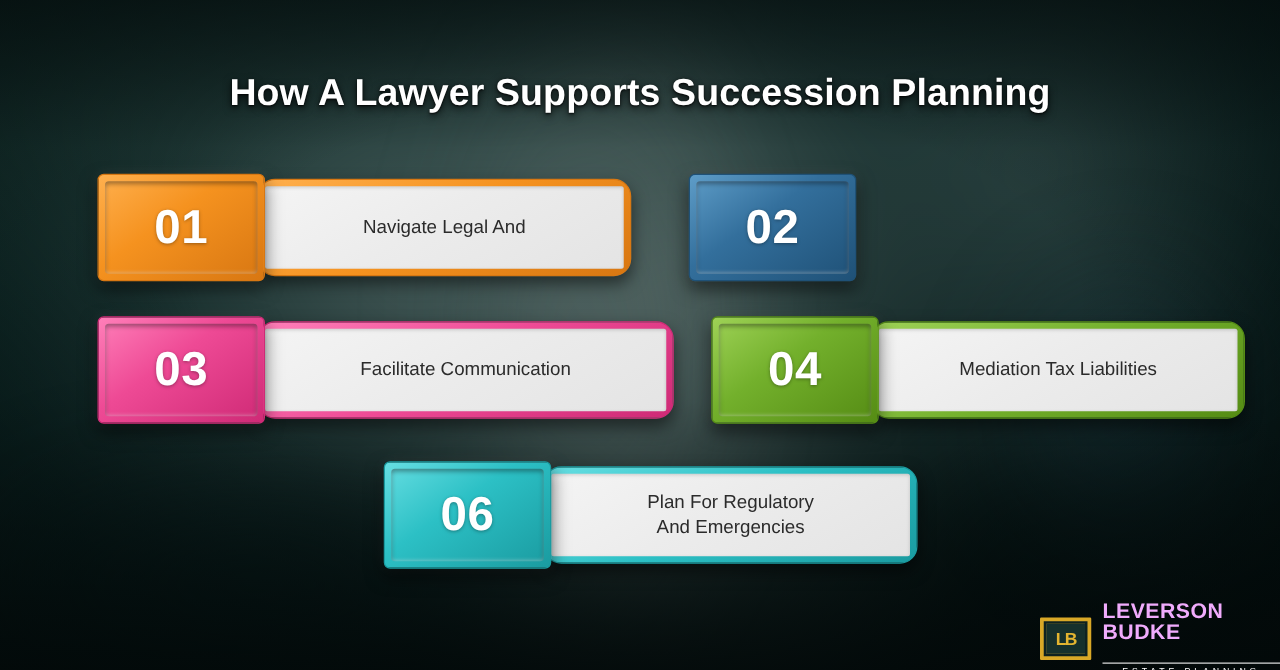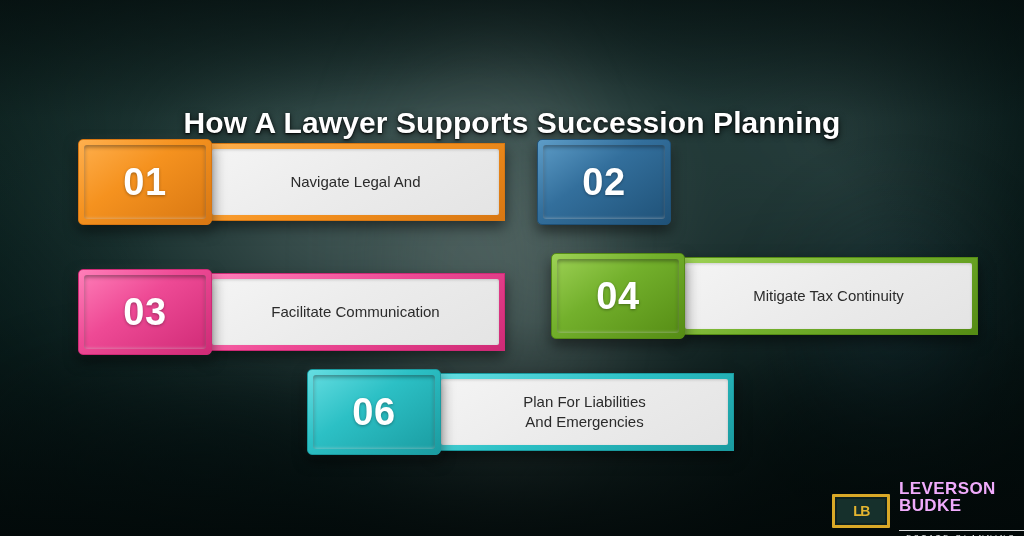--- a/index.html
+++ b/index.html
@@ -33,21 +33,20 @@
       linear-gradient(to bottom, rgba(4,12,12,.62) 0%, rgba(4,12,12,.10) 22%, rgba(3,10,10,.18) 60%, rgba(2,8,8,.80) 100%),
       radial-gradient(ellipse 85% 75% at 50% 45%, rgba(0,0,0,0) 40%, rgba(2,9,9,.72) 100%);
   }
 
   
   .title{
     position:absolute;left:0;top:58px;width:1024px;text-align:center;
     color:#ffffff;font-size:30px;font-weight:bold;letter-spacing:.1px;
     text-shadow:0 2px 7px rgba(0,0,0,.75),0 1px 2px rgba(0,0,0,.9);
     white-space:nowrap;
-    margin-top:48px;
   }
 
   
   .card{position:absolute;display:flex;align-items:center;}
 
   .numbox{
     position:relative;width:134px;height:86px;box-sizing:border-box;
     border-radius:5px;flex:0 0 auto;z-index:3;
     display:flex;align-items:center;justify-content:center;
     box-shadow:0 6px 14px rgba(0,0,0,.55), 0 0 10px rgba(255,255,255,.07);
@@ -57,38 +56,38 @@
     border-radius:3px;
     box-shadow:inset 0 2px 4px rgba(0,0,0,.40), inset 0 -1px 3px rgba(255,255,255,.35);
   }
   .numbox .num{
     position:relative;z-index:2;color:#ffffff;font-size:38px;font-weight:bold;
     letter-spacing:.5px;text-shadow:0 1px 3px rgba(0,0,0,.35);line-height:1;
   }
 
   .panel{
     position:relative;height:78px;box-sizing:border-box;align-self:center;
-    margin-left:-6px;padding:5px;border-radius:0;z-index:2;
+    margin-left:-6px;padding:5px;border-radius:14px;z-index:2;
     box-shadow:0 6px 13px rgba(0,0,0,.50);
   }
   .panel-inner{
     width:100%;height:100%;box-sizing:border-box;border-radius:2px;
     background:linear-gradient(150deg,#f4f4f4 0%,#ececec 45%,#e4e4e4 100%);
     display:flex;align-items:center;justify-content:center;
     box-shadow:inset 0 1px 3px rgba(0,0,0,.16);
   }
   .panel-text{
     color:#2b2b2b;font-size:15px;line-height:1.32;text-align:center;
     padding:0 10px;font-weight:normal;
   }
 
   
   .logo{position:absolute;left:832px;top:480px;display:flex;align-items:center;gap:9px;}
   .logo-mark{
-    position:relative;width:58px;height:34px;box-sizing:border-box;
+    position:relative;width:41px;height:34px;box-sizing:border-box;
     background:#d9a827;padding:3px;border-radius:1px;flex:0 0 auto;
   }
   .logo-mark-in{
     width:100%;height:100%;box-sizing:border-box;border:2px solid #0f2220;
     background:#d9a827;display:flex;align-items:center;justify-content:center;
   }
   .logo-lb{
     width:100%;height:100%;background:#16302c;display:flex;
     align-items:center;justify-content:center;
     color:#e3b430;font-size:14px;font-weight:bold;letter-spacing:-1.5px;
@@ -122,60 +121,60 @@
     </div>
     <div class="panel" style="width: 299px; background: linear-gradient(150deg, rgb(255, 176, 78) 0%, rgb(245, 146, 31) 48%, rgb(216, 119, 18) 100%); border: 1px solid rgb(216, 119, 18);">
       <div class="panel-inner">
         <div class="panel-text">
           <span>Navigate Legal And</span><br>
         </div>
       </div>
     </div>
   </div>
 
-  <div class="card" id="card-1" style="left:537px;top:139px;">
+  <div class="card" id="card-1" style="left:551px;top:139px;">
     <div class="numbox" style="background: linear-gradient(145deg, rgb(94, 157, 200) 0%, rgb(51, 111, 156) 42%, rgb(31, 81, 119) 100%); border: 1px solid rgb(31, 81, 119);">
       <span class="num">02</span>
     </div>
   </div>
 
-  <div class="card" id="card-2" style="left:78px;top:269px;">
+  <div class="card" id="card-2" style="left:78px;top:253px;">
     <div class="numbox" style="background: linear-gradient(145deg, rgb(255, 127, 185) 0%, rgb(238, 74, 149) 42%, rgb(207, 42, 118) 100%); border: 1px solid rgb(207, 42, 118);">
       <span class="num">03</span>
     </div>
-    <div class="panel" style="width: 299px; background: linear-gradient(150deg, rgb(255, 127, 185) 0%, rgb(238, 74, 149) 48%, rgb(207, 42, 118) 100%); border: 1px solid rgb(207, 42, 118);">
+    <div class="panel" style="width: 333px; background: linear-gradient(150deg, rgb(255, 127, 185) 0%, rgb(238, 74, 149) 48%, rgb(207, 42, 118) 100%); border: 1px solid rgb(207, 42, 118);">
       <div class="panel-inner">
         <div class="panel-text">
           <span>Facilitate Communication</span><br>
         </div>
       </div>
     </div>
   </div>
 
-  <div class="card" id="card-3" style="left:551px;top:253px;">
+  <div class="card" id="card-3" style="left:569px;top:253px;">
     <div class="numbox" style="background: linear-gradient(145deg, rgb(158, 210, 86) 0%, rgb(115, 176, 44) 42%, rgb(85, 140, 20) 100%); border: 1px solid rgb(85, 140, 20);">
       <span class="num">04</span>
     </div>
     <div class="panel" style="width: 299px; background: linear-gradient(150deg, rgb(158, 210, 86) 0%, rgb(115, 176, 44) 48%, rgb(85, 140, 20) 100%); border: 1px solid rgb(85, 140, 20);">
       <div class="panel-inner">
         <div class="panel-text">
-          <span>Mitigate Tax Continuity</span>
+          <span>Mediation Tax Liabilities</span>
         </div>
       </div>
     </div>
   </div>
 
   <div class="card" id="card-4" style="left:307px;top:369px;">
     <div class="numbox" style="background: linear-gradient(145deg, rgb(102, 222, 226) 0%, rgb(44, 192, 197) 42%, rgb(26, 155, 160) 100%); border: 1px solid rgb(26, 155, 160);">
       <span class="num">06</span>
     </div>
     <div class="panel" style="width: 299px; background: linear-gradient(150deg, rgb(102, 222, 226) 0%, rgb(44, 192, 197) 48%, rgb(26, 155, 160) 100%); border: 1px solid rgb(26, 155, 160);">
       <div class="panel-inner">
         <div class="panel-text">
-          <span>Plan For Liabilities</span><br>
+          <span>Plan For Regulatory</span><br>
           <span>And Emergencies</span>
         </div>
       </div>
     </div>
   </div>
 
   <div class="logo">
     <div class="logo-mark">
       <div class="logo-mark-in">
         <div class="logo-lb">LB</div>

